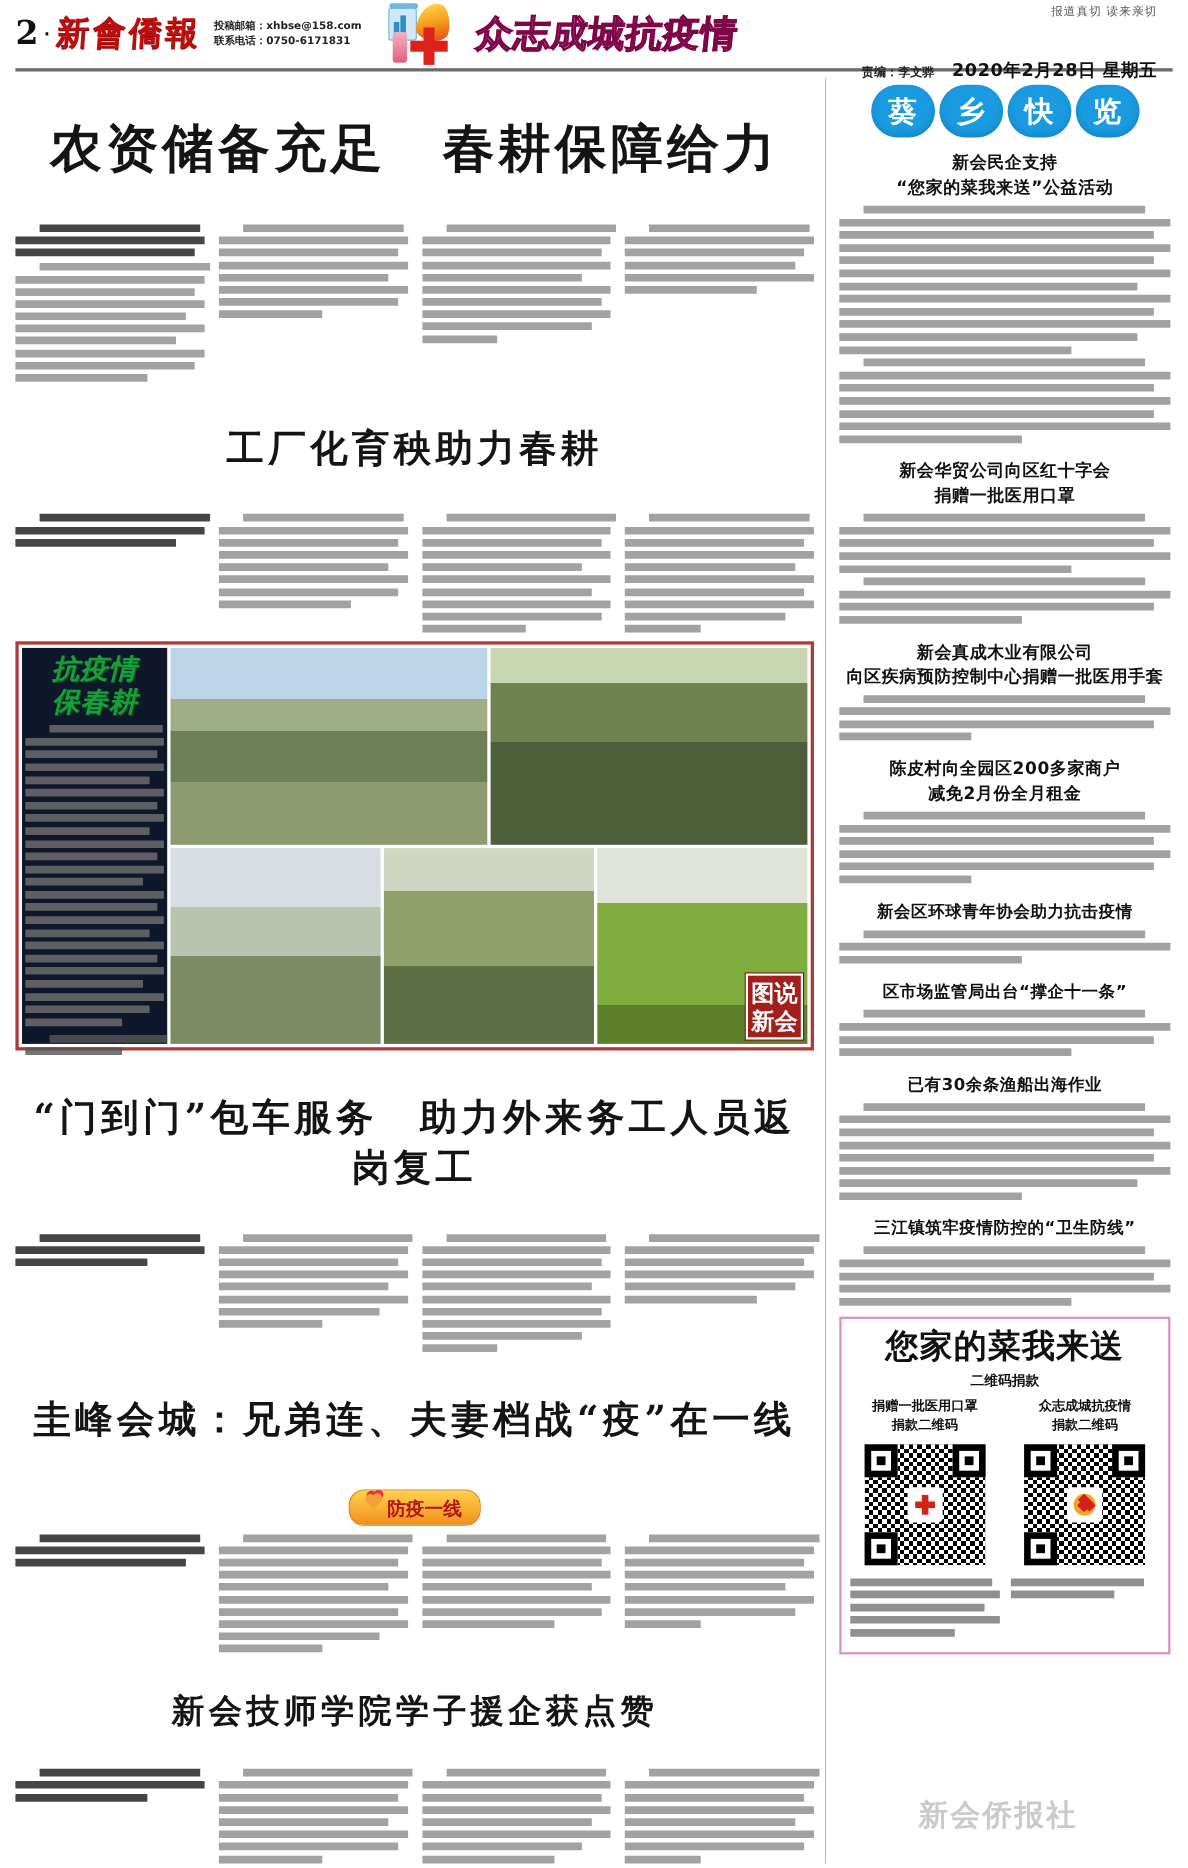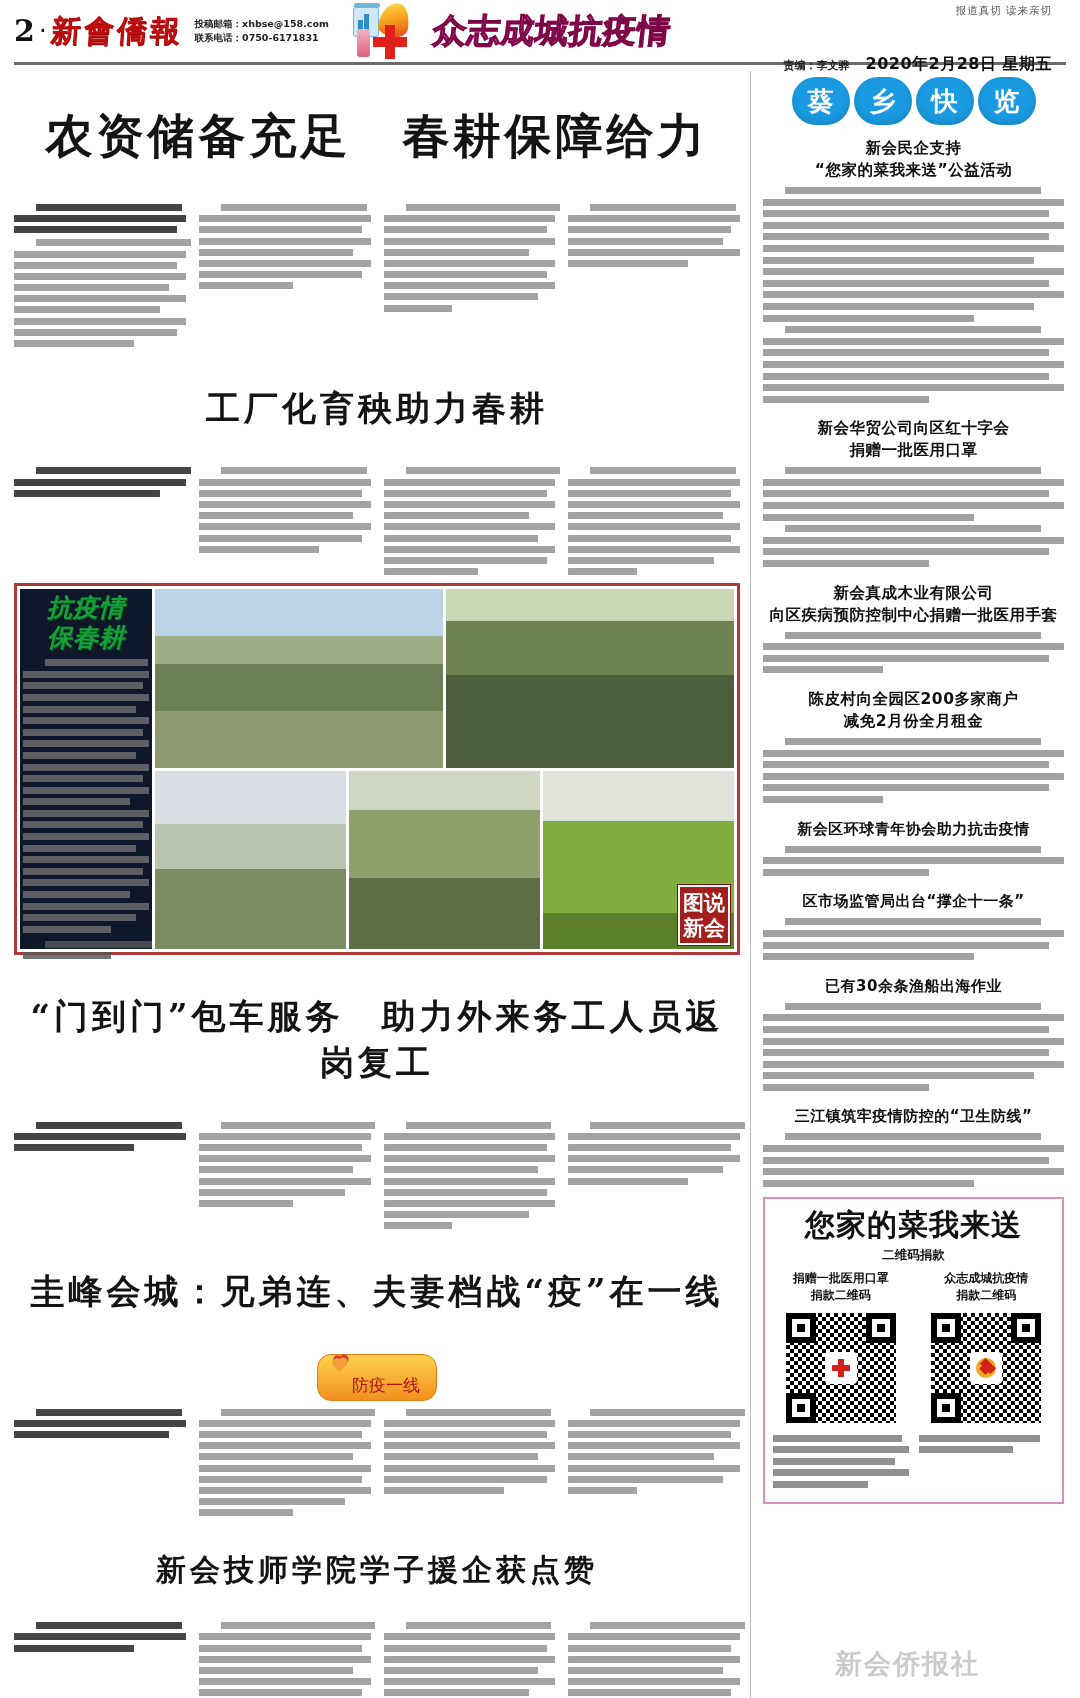--- a/index.html
+++ b/index.html
@@ -136,22 +136,22 @@
     font-size:21px; line-height:25px; padding:3px 0; letter-spacing:0;
     border:2px solid #fff; box-shadow:0 0 0 1px #7d1512;
   }
 
   
   .hl-peak { text-align:center; }
 
   .badge-line {
     display:inline-block; margin:4px 0 2px;
     background:linear-gradient(#ffd24d,#f0901e);
-    border-radius:14px; padding:19px 16px 3px 34px;
-    color:#b4121a; font-weight:normal; font-size:17px;
+    border-radius:14px; padding:5px 16px 3px 34px;
+    color:#b4121a; font-weight:bold; font-size:17px;
     font-family:"DejaVu Serif","Liberation Serif",serif;
     position:relative; border:1px solid #e07d14;
   }
   .badge-line .hearts {
     position:absolute; left:6px; top:3px; width:24px; height:16px;
   }
   .badge-line .hearts b {
     position:absolute; width:9px; height:9px; background:#e1382f;
     transform:rotate(-45deg); border-radius:2px;
   }

